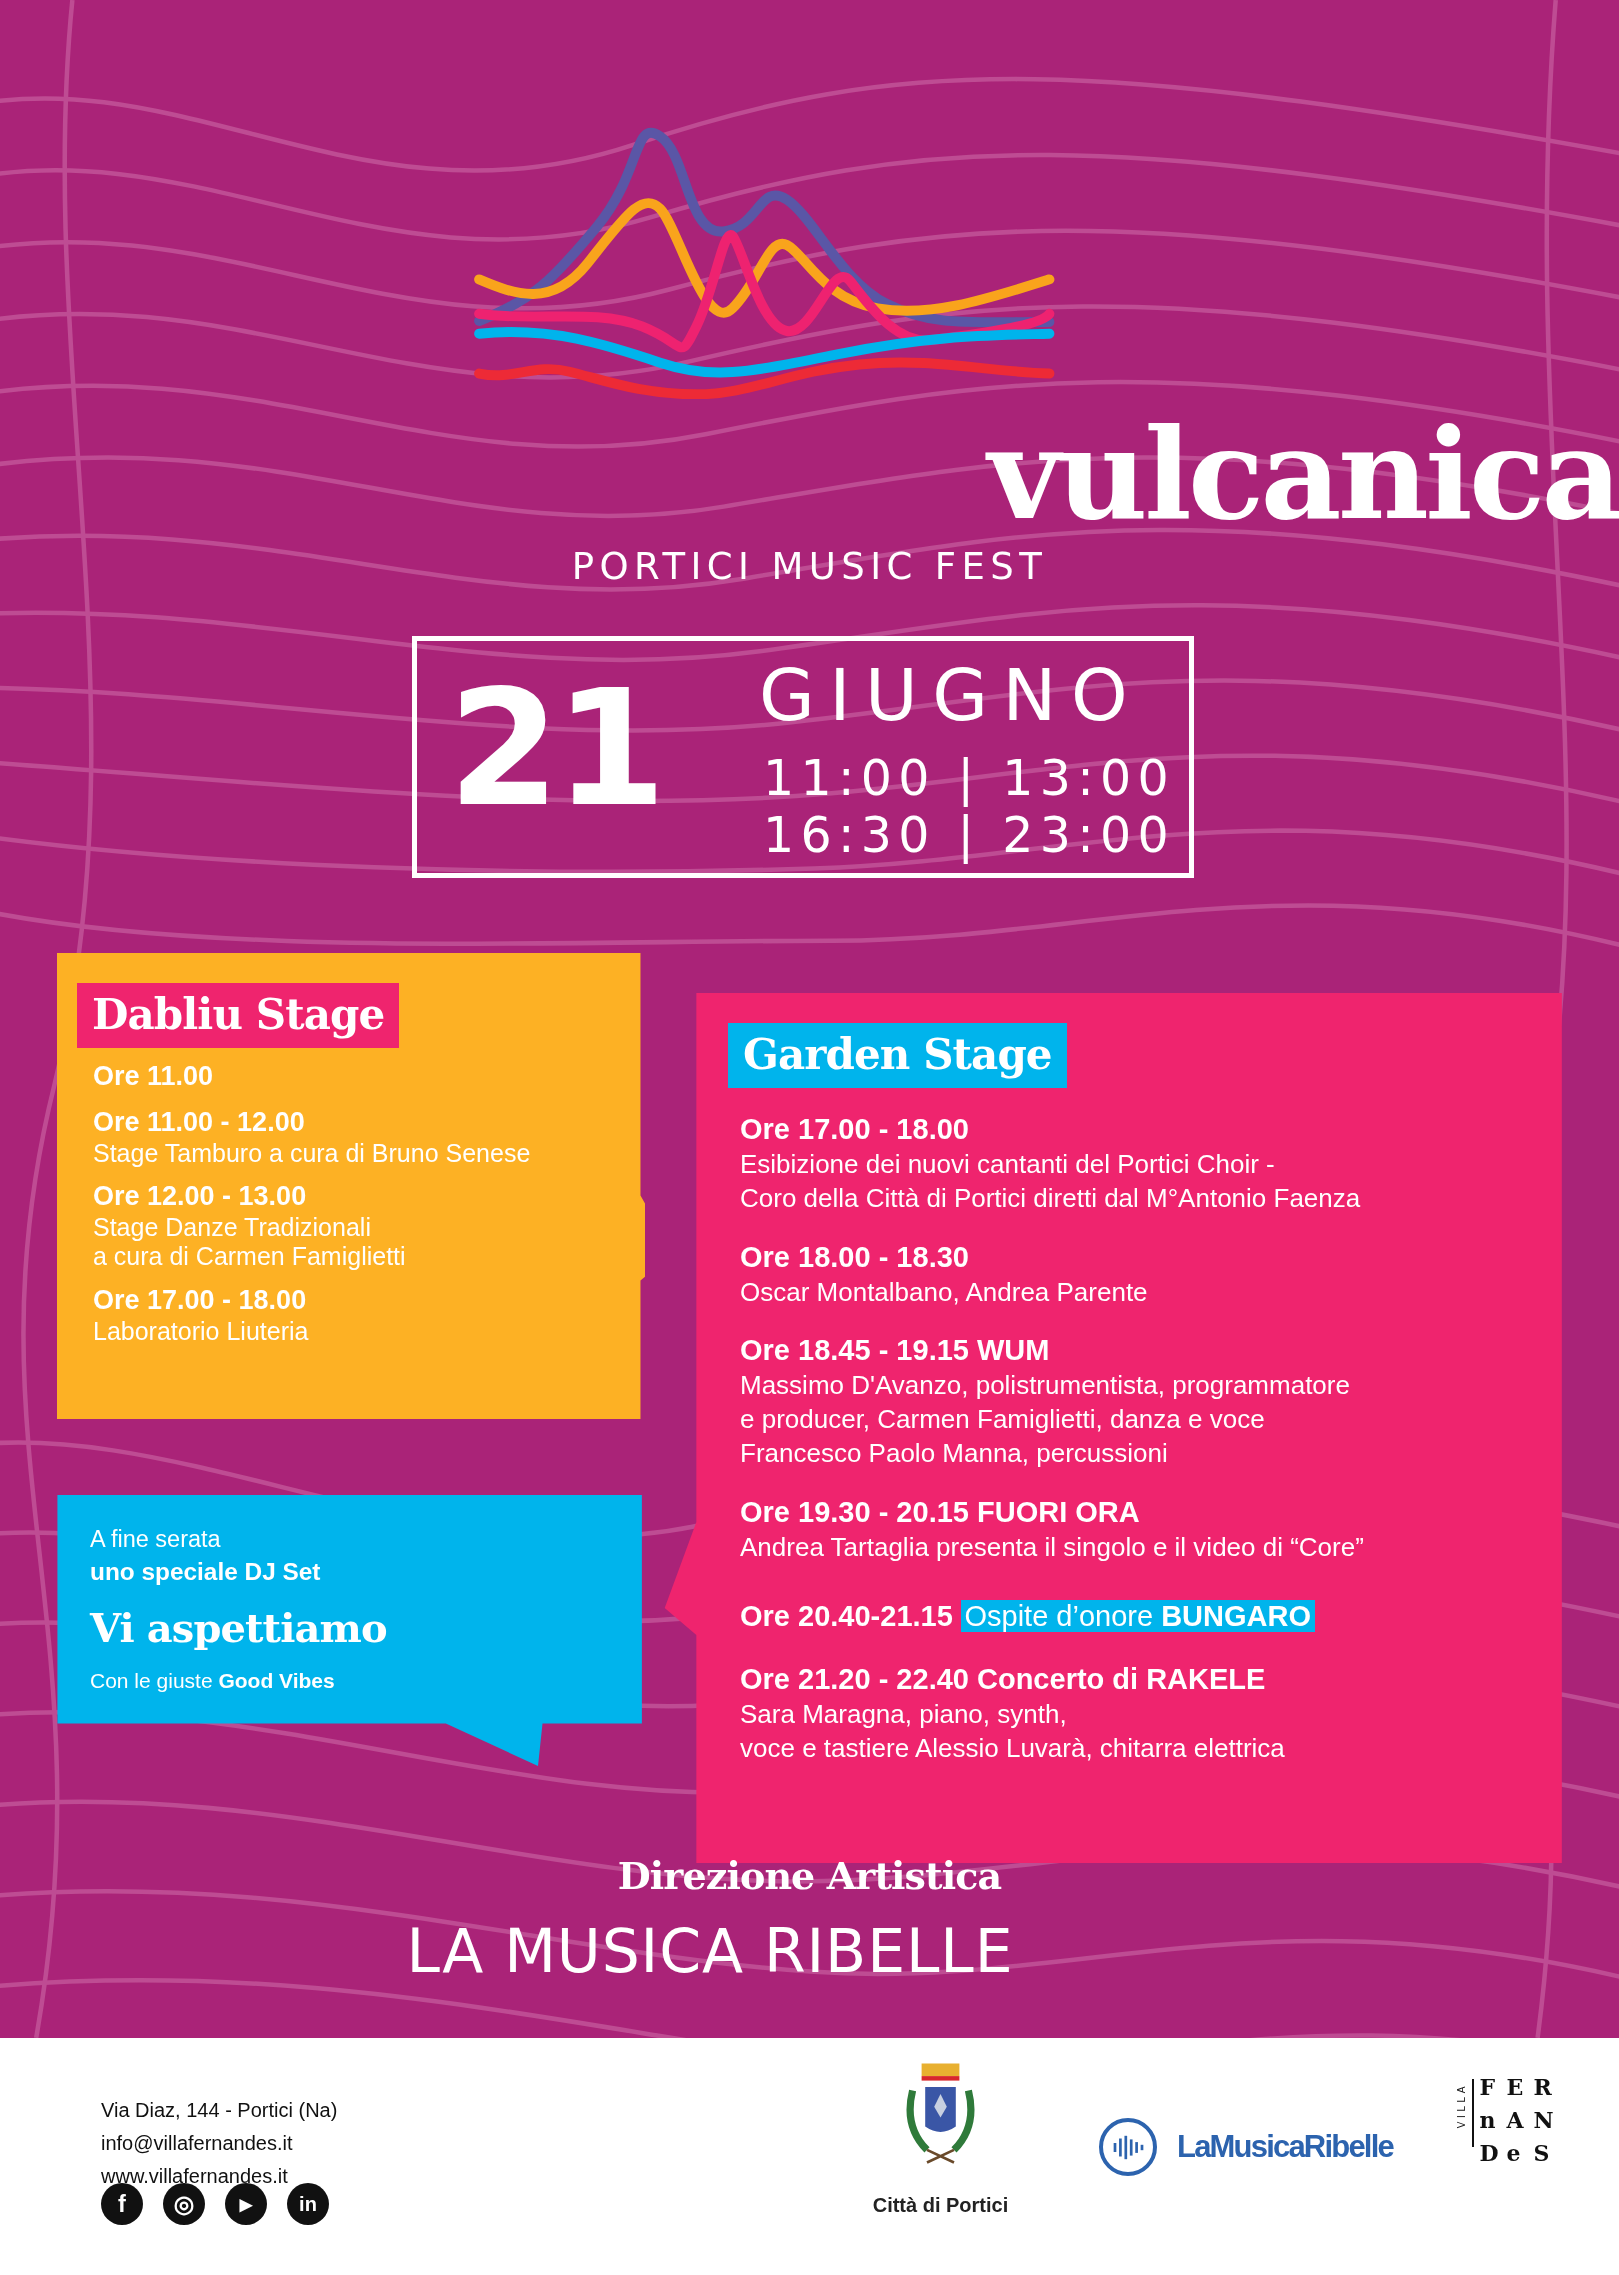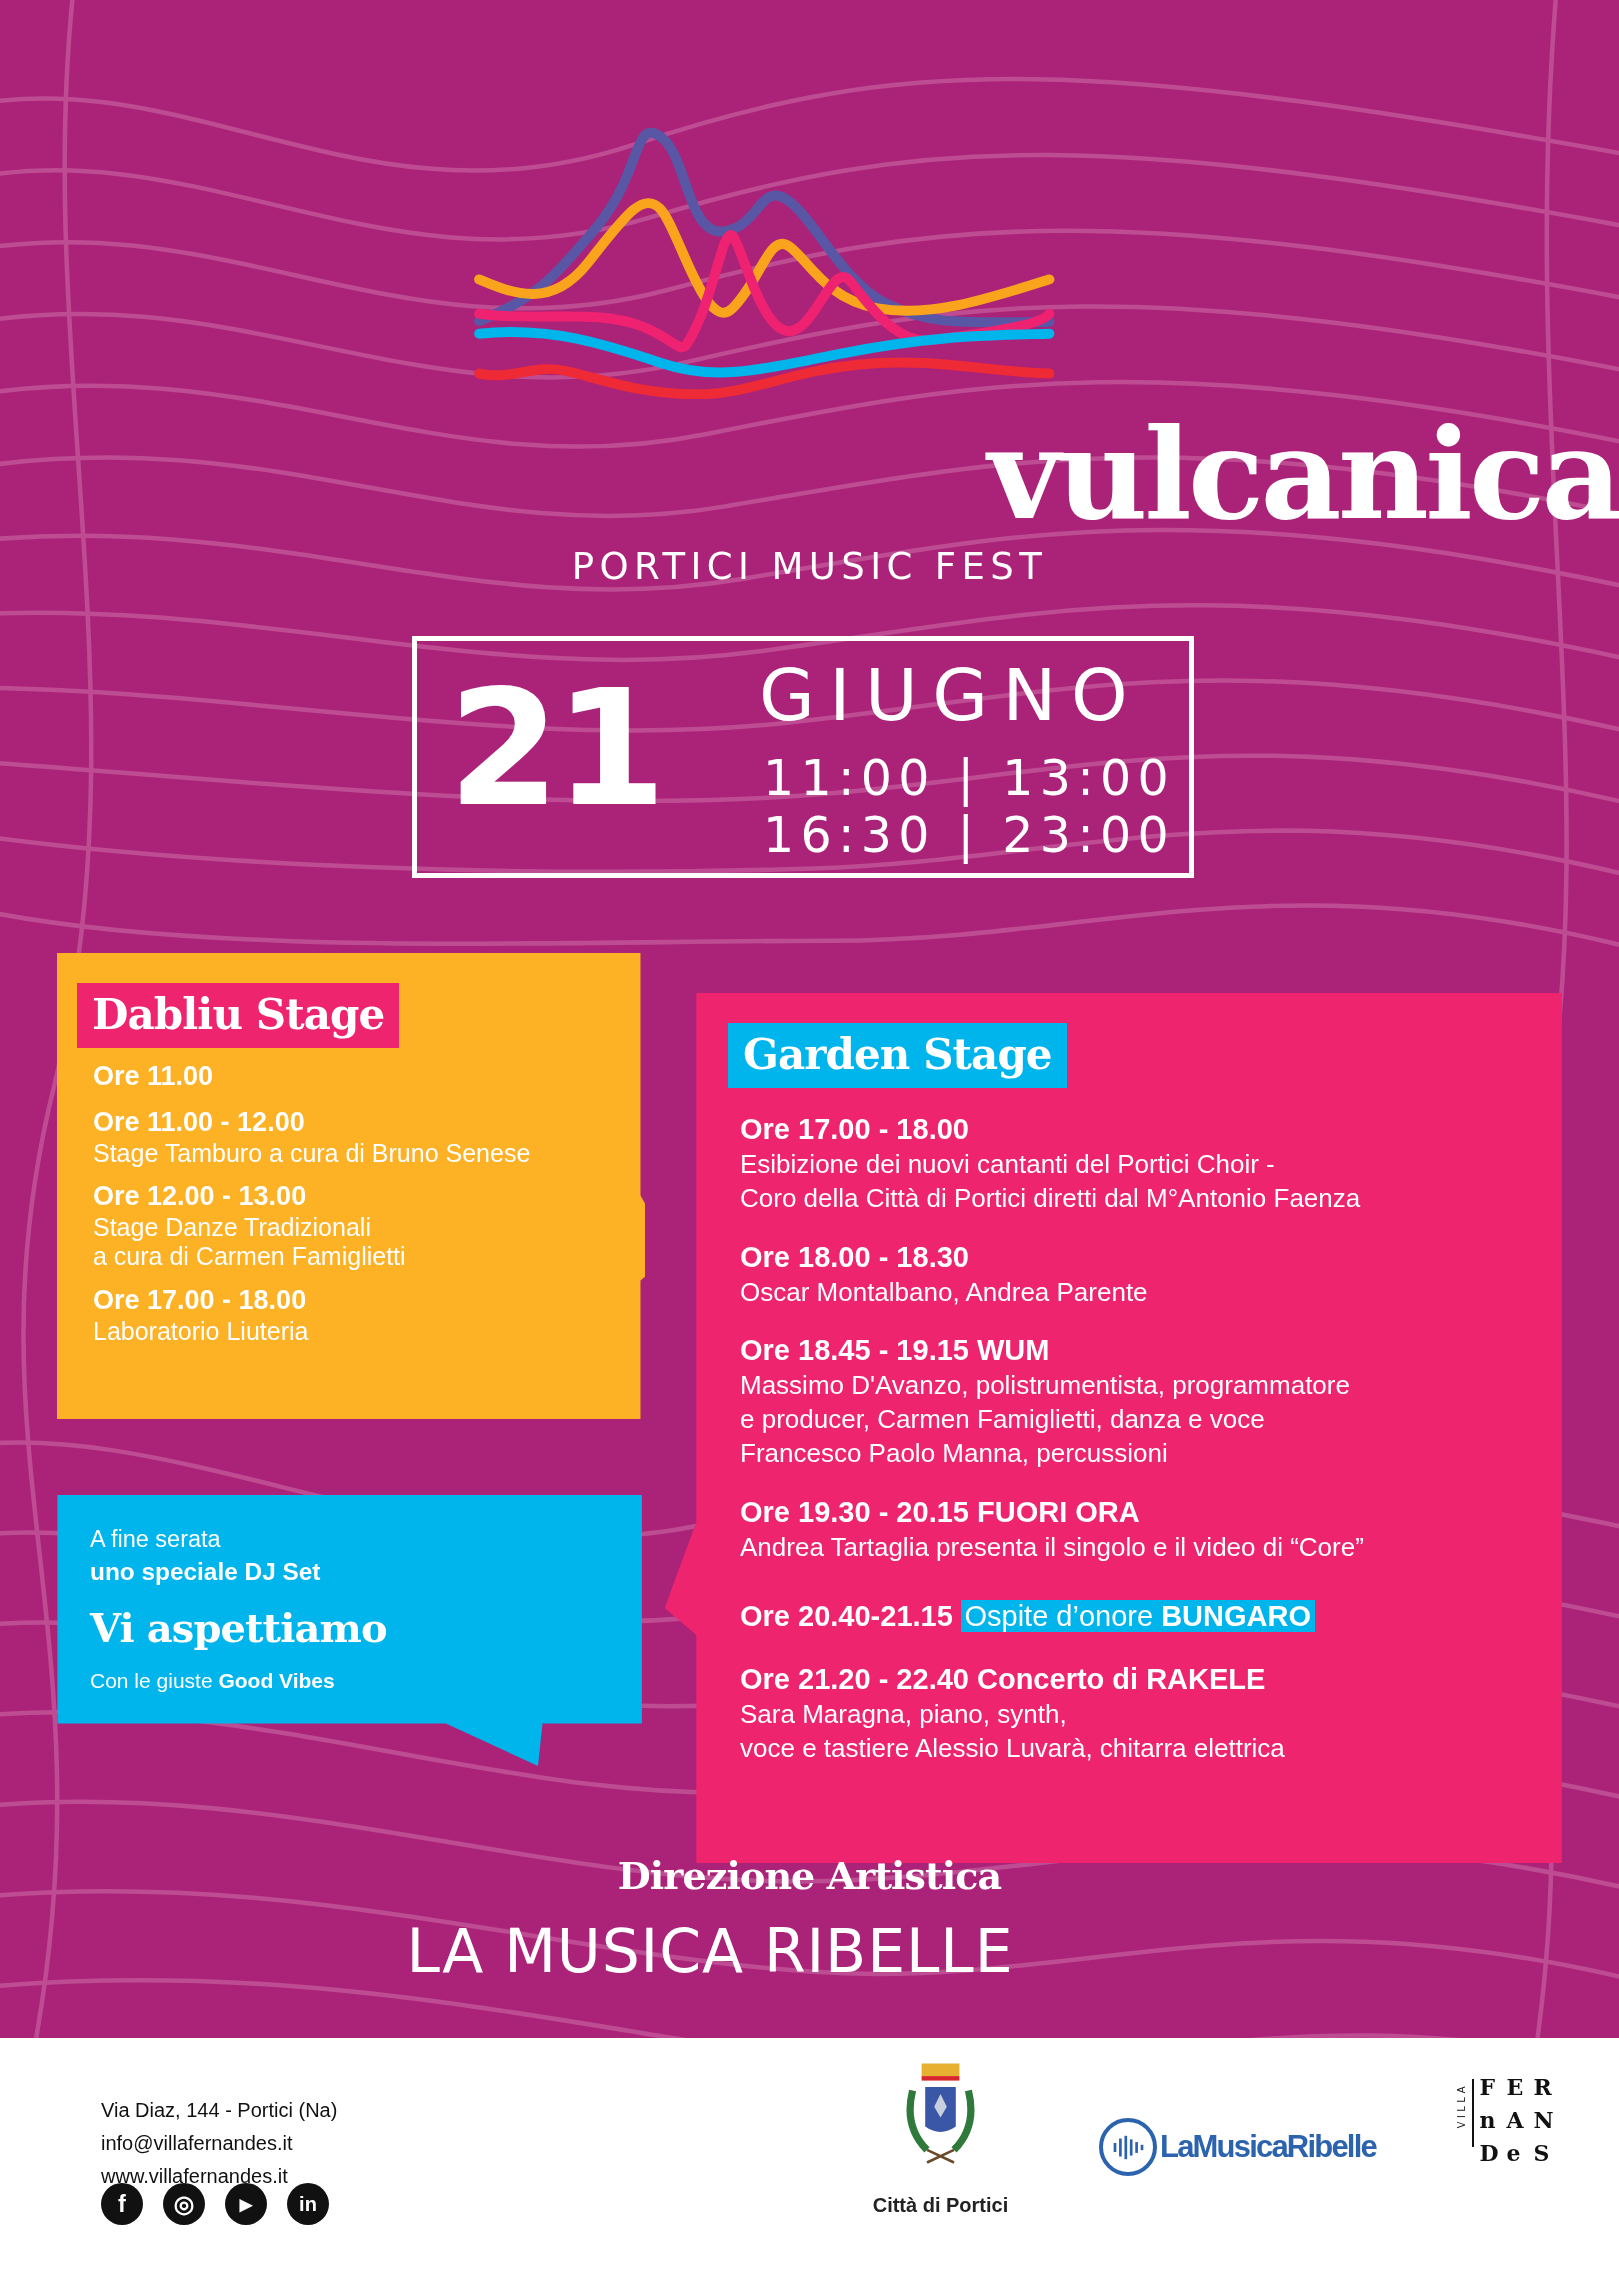--- a/index.html
+++ b/index.html
@@ -58,21 +58,21 @@
   .musica-ribelle { position: absolute; left: 0; width: 1420px; text-align: center; top: 1916px;
                     font-family: "DejaVu Sans", sans-serif; font-size: 60px; letter-spacing: 0.9px; }
 
   .footer { position: absolute; left: 0; top: 2038px; width: 1619px; height: 238px; background: #fff; color: #111; }
   .contact { position: absolute; left: 101px; top: 36px; font-family: "Liberation Sans", sans-serif; font-size: 20px; line-height: 33px; margin-top: 20px; }
   .socials { position: absolute; left: 101px; top: 145px; display: flex; gap: 20px; }
   .social { width: 42px; height: 42px; border-radius: 50%; background: #111; color: #fff; display: flex; align-items: center; justify-content: center;
             font-weight: bold; font-size: 23.5px; }
   .crest { position: absolute; left: 900px; top: 25px; width: 81px; height: 109px; }
   .crest-caption { position: absolute; left: 868px; top: 156px; width: 145px; text-align: center; font-size: 20px; font-weight: bold; color: #222; }
-  .lmr-logo { position: absolute; left: 1099px; top: 80px; display: flex; align-items: center; gap: 3px; color: #2c63ae; }
+  .lmr-logo { position: absolute; left: 1099px; top: 80px; display: flex; align-items: center; gap: 20px; color: #2c63ae; }
   .lmr-circle { width: 58px; height: 58px; border: 4.5px solid #2c63ae; border-radius: 50%; display: flex; align-items: center; justify-content: center; }
   .lmr-text { font-size: 31px; font-weight: bold; letter-spacing: -1.8px; }
   .villa-logo { position: absolute; left: 1456px; top: 36px; width: 109px; height: 109px; color: #111; }
   .villa-side { position: absolute; left: 0; top: 9px; font-size: 10px; writing-mode: vertical-rl; transform: rotate(180deg); letter-spacing: 3.6px; }
   .villa-bar { position: absolute; left: 16.3px; top: 4.5px; width: 1.8px; height: 68px; background: #111; }
   .villa-grid { position: absolute; left: 23.5px; top: 0; display: grid; grid-template-columns: 27px 27px 27px; row-gap: 7.2px; font-family: "DejaVu Serif", serif; font-size: 22px; font-weight: bold; }
 </style>
 </head>
 <body>
 

